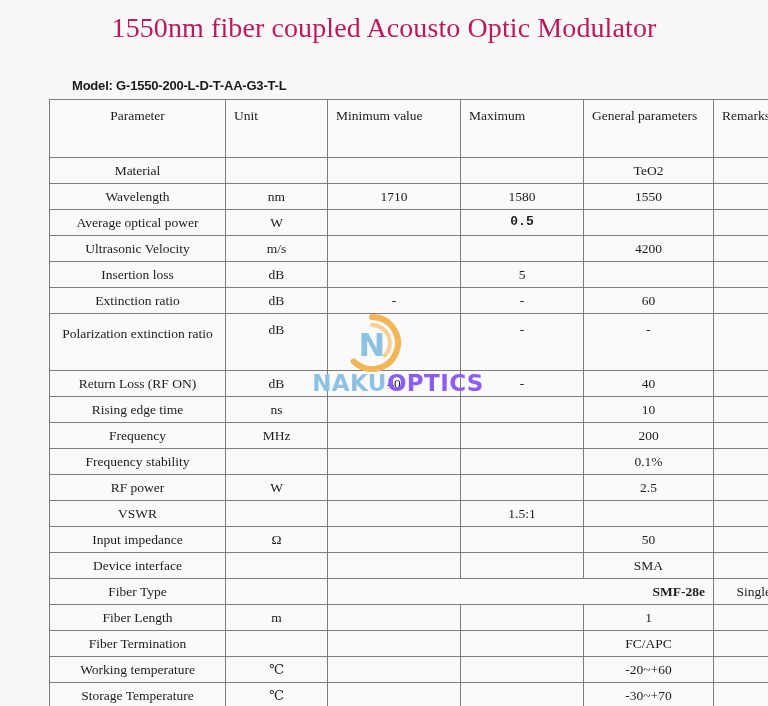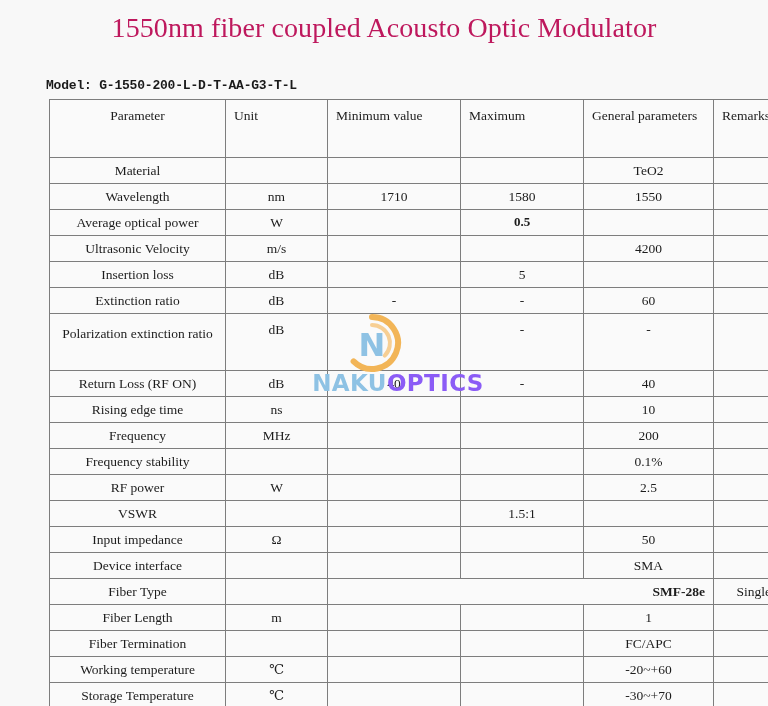--- a/index.html
+++ b/index.html
@@ -34,23 +34,23 @@
     font-size: 28px;
     font-weight: 400;
     color: #be185d;
     letter-spacing: 0.1px;
     white-space: nowrap;
   }
 
   
   #model-line {
     position: absolute;
-    left: 46px;
+    left: 72px;
     top: 78px;
-    font-family: Liberation Mono, monospace;
+    font-family: Liberation Sans, sans-serif;
     font-size: 13px;
     font-weight: 700;
     color: #1a1a1a;
     letter-spacing: -0.2px;
     white-space: nowrap;
   }
 
   
   #watermark {
     position: absolute;
@@ -123,21 +123,21 @@
   #spec-table tr.header-row th.c-unit,
   #spec-table tr.header-row th.c-min,
   #spec-table tr.header-row th.c-max,
   #spec-table tr.header-row th.c-gen,
   #spec-table tr.header-row th.c-rem { text-align: left; }
 
   #spec-table td.tall { height: 50px; vertical-align: top; padding-top: 6px; }
   #spec-table td.tall.wrapcell { white-space: normal; line-height: 2.0; }
 
   #spec-table td.emph {
-    font-family: Liberation Serif, serif;
+    font-family: Liberation Mono, monospace;
     font-weight: 700;
     font-size: 13px;
     margin-left: 20px;
   }
   #spec-table td.span3 { text-align: right; font-weight: bold; }
 </style>
 </head>
 <body>
 
 <div id="page">

